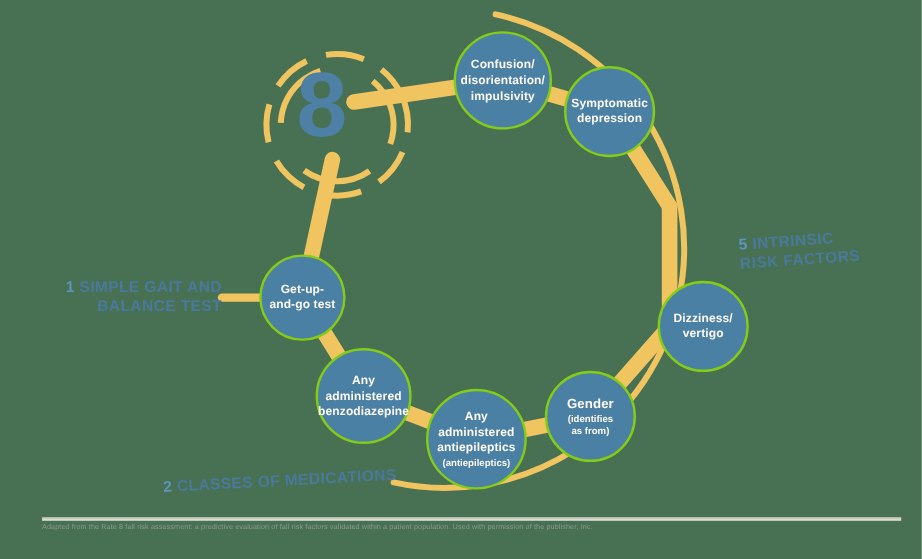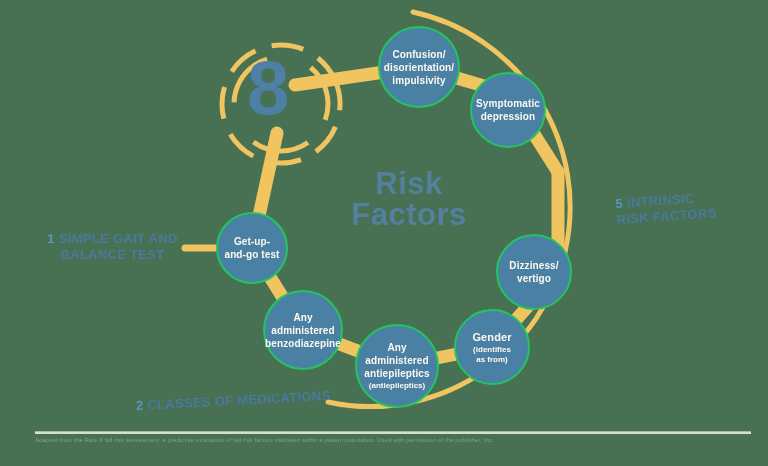--- a/index.html
+++ b/index.html
@@ -4,21 +4,21 @@
 <style>
   html,body{margin:0;padding:0;}
   body{font-family:"Liberation Sans","DejaVu Sans",sans-serif;}
   .stage{
     position:relative;width:768px;height:466px;overflow:hidden;
     background:#487053;
   }
   svg.deco{position:absolute;left:0;top:0;z-index:1;}
   .bubble{
     position:absolute;z-index:3;border-radius:50%;
-    background:#4b80a5;border:2px solid #22c55e;
+    background:#4b80a5;border:2px solid #84cc16;
     display:flex;flex-direction:column;align-items:center;justify-content:center;
     text-align:center;color:#fdf9ee;font-weight:bold;
     box-sizing:border-box;
   }
   .bubble .main{white-space:pre-line;font-size:10px;line-height:1.3;letter-spacing:.1px;}
   .bubble .sub{white-space:pre-line;font-size:8px;line-height:1.2;font-weight:600;margin-top:1px;}
   .logo-word{
     position:absolute;z-index:4;left:153px;top:80px;
     font-size:34px;font-weight:800;color:#4d80a4;letter-spacing:.5px;
   }
@@ -30,21 +30,21 @@
     position:absolute;z-index:2;left:309px;top:168px;width:200px;
     text-align:center;white-space:pre-line;
     font-size:31px;line-height:1.0;font-weight:800;color:#54809e;letter-spacing:.5px;
   }
   .side-label{
     position:absolute;z-index:4;font-weight:800;color:#4a799c;
     font-size:13px;line-height:1.25;letter-spacing:.3px;
   }
   .side-label .num{color:#5e94ba;}
   .side-label .txt{white-space:pre-line;color:#4a799c;}
-  .label-gait{left:40px;top:231px;width:145px;text-align:center;}
+  .label-gait{left:40px;top:231px;width:145px;text-align:right;}
   .label-intrinsic{left:616px;top:192px;width:120px;text-align:left;transform:rotate(-4deg);}
   .label-meds{left:136px;top:398px;width:260px;transform:rotate(-3deg);transform-origin:left center;}
   .footnote-rule{
     position:absolute;z-index:4;left:35px;top:431px;width:716px;height:2px;
     background:#d9ddd1;border-top:1px solid #aeb6a9;
   }
   .footnote-text{
     position:absolute;z-index:4;left:35px;top:437px;width:460px;
     font-size:6px;line-height:1.1;color:#8b9b92;letter-spacing:.1px;
   }
@@ -73,36 +73,34 @@
 
       <path d="M 413 12 A 199 199 0 1 1 328 402" stroke-width="5" stroke-linecap="round"></path>
 
       <circle cx="281" cy="104" r="59" stroke-width="5" stroke-dasharray="32 17" transform="rotate(-25 281 104)"></circle>
       <circle cx="281" cy="104" r="47" stroke-width="5" stroke-dasharray="58 46" transform="rotate(55 281 104)"></circle>
     </g>
   </svg>
 
   <div class="logo-number">8</div>
 
-  <div class="center-title">Risk
-Factors</div>
 
   <div class="bubble" style="left:378px;top:26px;width:82px;height:82px;">
     <span class="main">Confusion/
 disorientation/
 impulsivity</span>
   </div>
 
-  <div class="bubble" style="left:470px;top:72px;width:76px;height:76px;">
+  <div class="bubble" style="left:470px;top:55px;width:76px;height:76px;">
     <span class="main">Symptomatic
 depression</span>
   </div>
 
 
-  <div class="bubble" style="left:496px;top:234px;width:76px;height:76px;">
+  <div class="bubble" style="left:548px;top:234px;width:76px;height:76px;">
     <span class="main">Dizziness/
 vertigo</span>
   </div>
 
   <div class="bubble" style="left:454px;top:309px;width:76px;height:76px;justify-content:center;">
     <span class="main" style="font-size:11px;">Gender</span>
     <span class="sub">(identifies
 as from)</span>
   </div>
 

